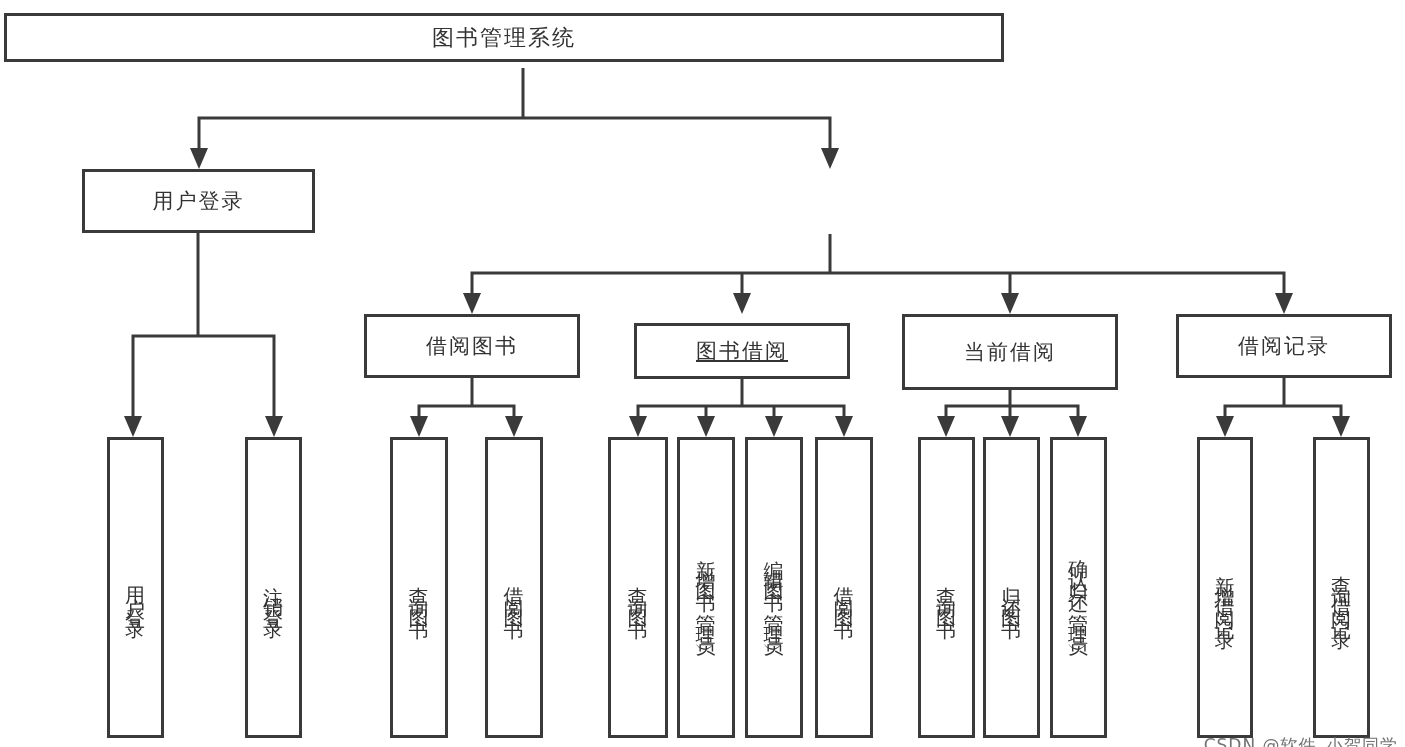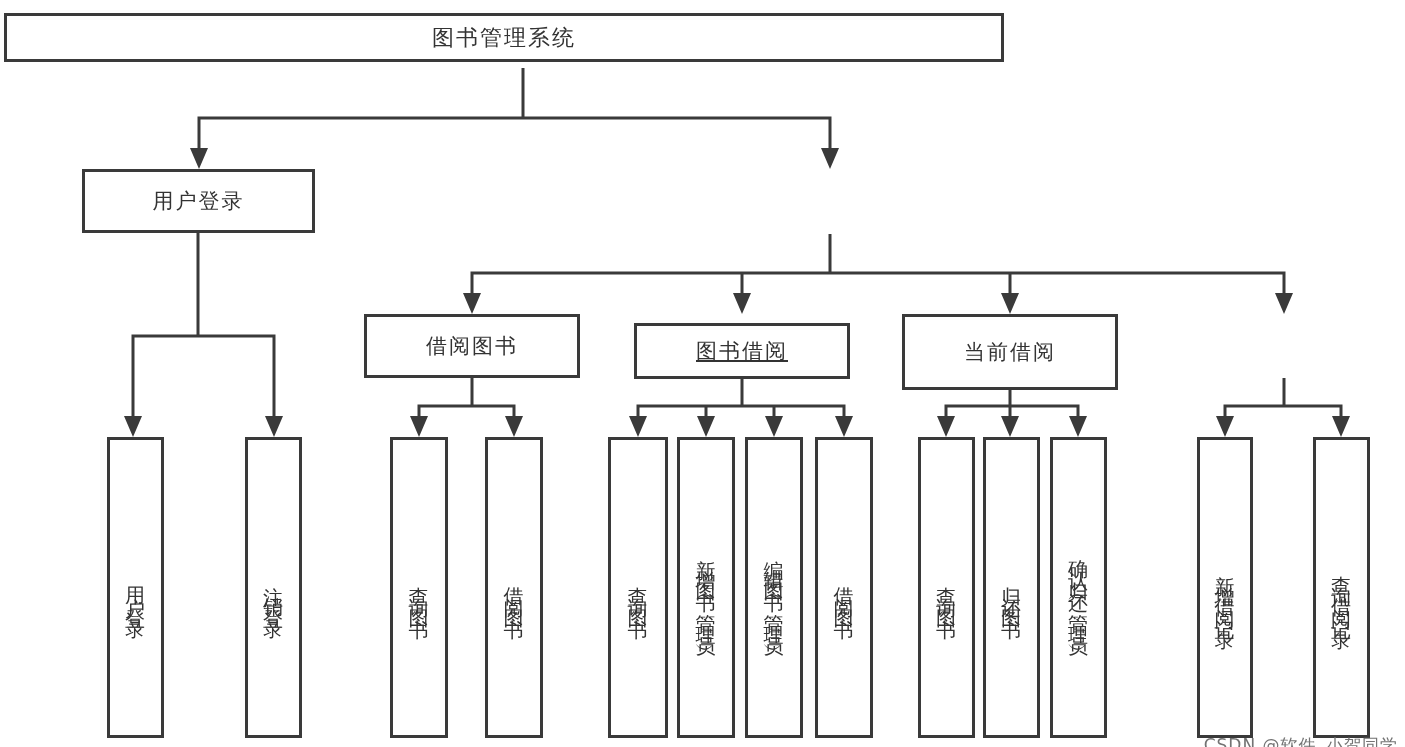--- a/index.html
+++ b/index.html
@@ -141,20 +141,21 @@
     "></path>
   </svg>
 
   <div class="node root" style="left:4px; top:13px; width:1000px; height:49px;">图书管理系统</div>
 
   <div class="node" style="left:82px; top:169px; width:233px; height:64px;">用户登录</div>
 
   <div class="node" style="left:364px; top:314px; width:216px; height:64px;">借阅图书</div>
   <div class="node" style="left:634px; top:323px; width:216px; height:56px;text-decoration:underline;">图书借阅</div>
   <div class="node" style="left:902px; top:314px; width:216px; height:76px;">当前借阅</div>
+  <div class="node" style="left:1176px; top:314px; width:216px; height:64px;">借阅记录</div>
 
   <div class="leaf" style="left:107px; width:57px;">用户登录</div>
   <div class="leaf" style="left:245px; width:57px;">注销登录</div>
 
   <div class="leaf" style="left:390px; width:58px;">查询图书</div>
   <div class="leaf" style="left:485px; width:58px;">借阅图书</div>
 
   <div class="leaf" style="left:608px; width:60px;">查询图书</div>
   <div class="leaf" style="left:677px; width:58px;">新增图书（管理员）</div>
   <div class="leaf" style="left:745px; width:58px;">编辑图书（管理员）</div>

